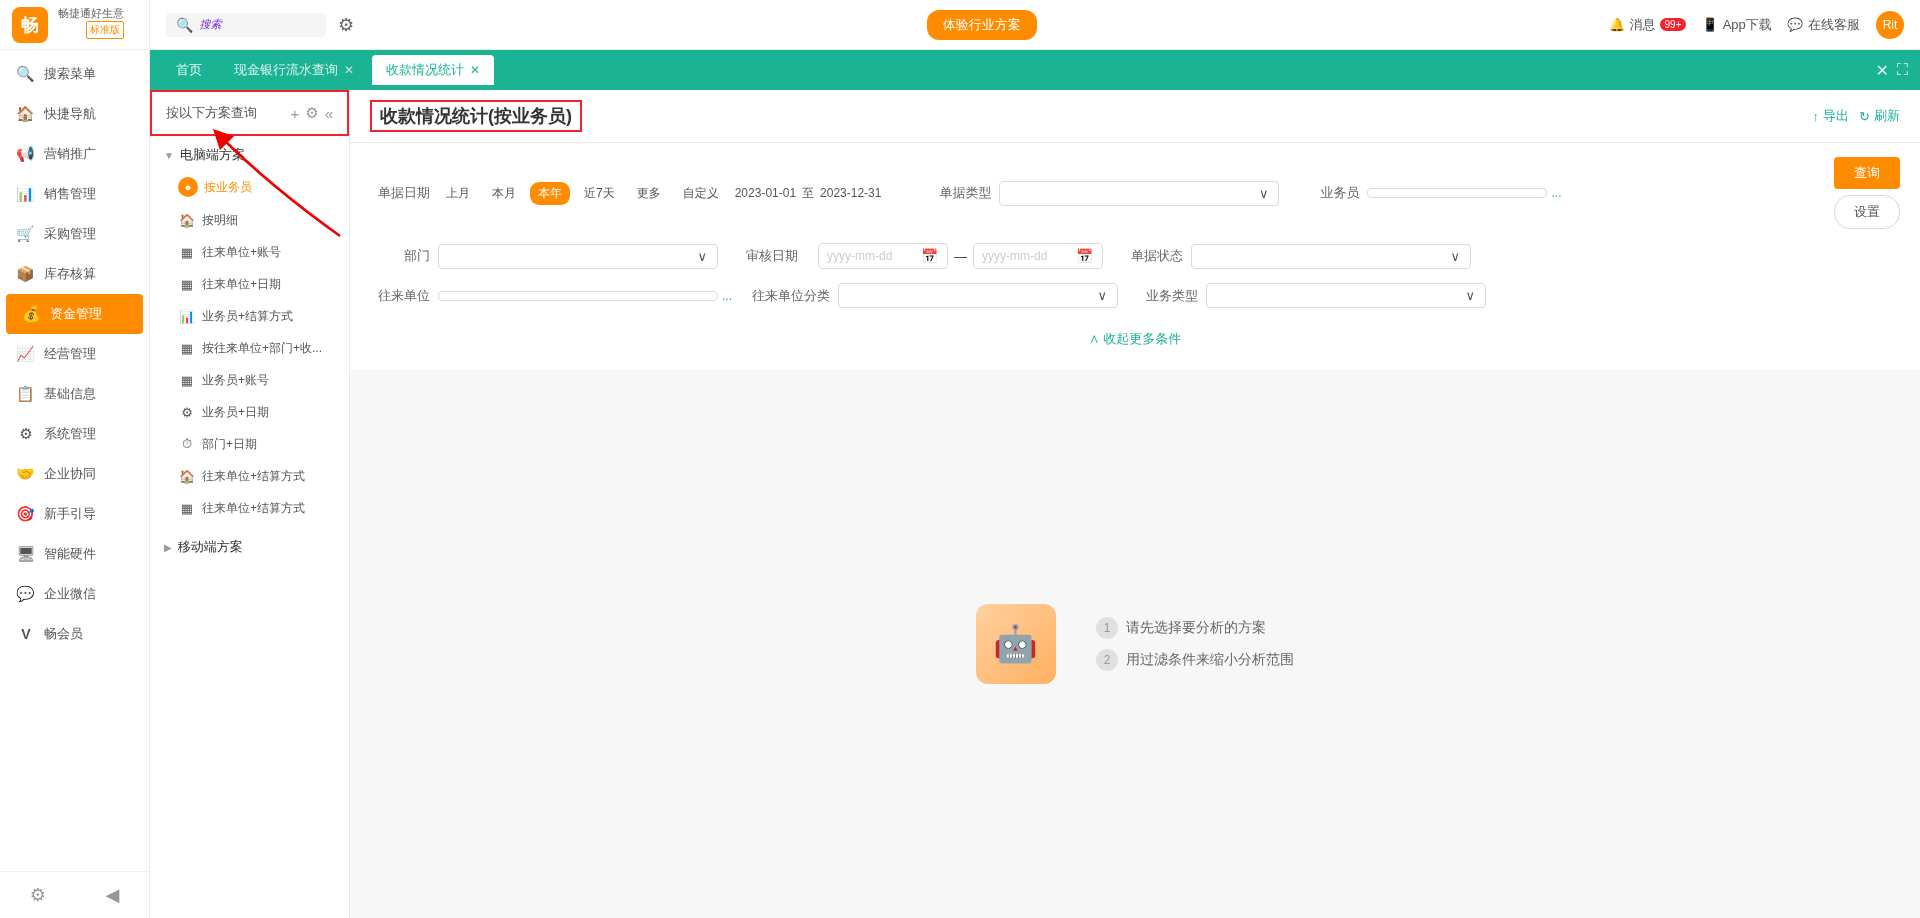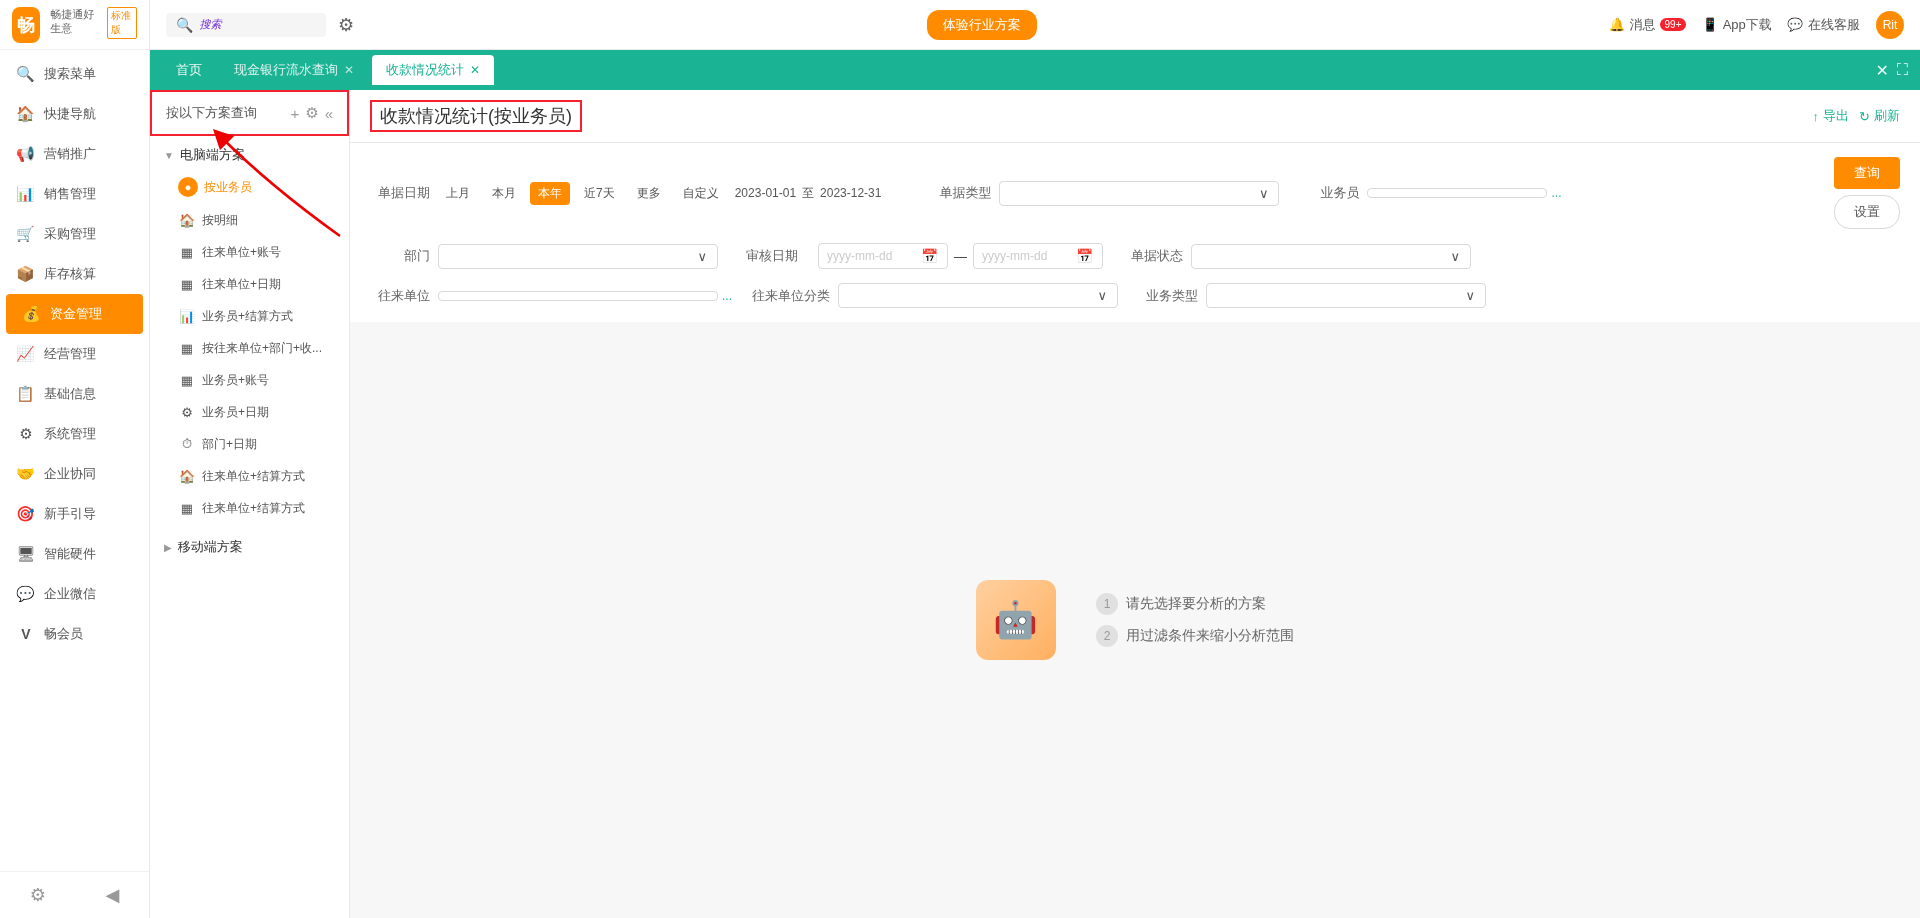--- a/index.html
+++ b/index.html
@@ -57,32 +57,32 @@
     .scheme-item { display: flex; align-items: center; padding: 7px 14px 7px 28px; font-size: 12px; color: #555; cursor: pointer; }
     .scheme-item.active { color: #ff8c00; font-weight: 500; }
     .scheme-item .item-icon { width: 18px; height: 18px; margin-right: 6px; display: flex; align-items: center; justify-content: center; font-size: 13px; }
     .active-circle { width: 20px; height: 20px; background: #ff8c00; border-radius: 50%; display: flex; align-items: center; justify-content: center; color: white; font-size: 11px; margin-right: 6px; }
 
     
     .right-panel { flex: 1; display: flex; flex-direction: column; overflow: hidden; }
 
     
     .page-header { background: #fff; padding: 10px 20px; display: flex; align-items: center; justify-content: space-between; border-bottom: 1px solid #e8e8e8; flex-shrink: 0; }
-    .page-title { font-size: 18px; font-weight: 400; color: #333; border: 2px solid #f5222d; padding: 2px 8px; display: inline-block; }
+    .page-title { font-size: 18px; font-weight: 700; color: #333; border: 2px solid #f5222d; padding: 2px 8px; display: inline-block; }
     .page-header-actions { display: flex; gap: 10px; }
     .action-btn { display: flex; align-items: center; gap: 4px; color: #1ab394; font-size: 13px; cursor: pointer; }
 
     
     .filter-area { background: #fff; padding: 14px 20px; flex-shrink: 0; }
     .filter-row { display: flex; align-items: center; gap: 20px; margin-bottom: 14px; }
     .filter-row:last-child { margin-bottom: 0; }
     .filter-label { color: #666; font-size: 13px; min-width: 60px; text-align: right; }
     .filter-date-group { display: flex; align-items: center; gap: 6px; }
     .date-shortcut { font-size: 12px; padding: 3px 8px; border-radius: 3px; cursor: pointer; color: #555; }
-    .date-shortcut.active { background: #ff8c00; color: white; border-radius: 4px; }
+    .date-shortcut.active { background: #ff8c00; color: white; border-radius: 9px; }
     .date-range { display: flex; align-items: center; gap: 6px; color: #555; font-size: 12px; }
     .filter-select { border: 1px solid #d9d9d9; border-radius: 4px; padding: 4px 10px; font-size: 13px; color: #555; min-width: 200px; background: #fff; cursor: pointer; display: flex; align-items: center; justify-content: space-between; }
     .filter-select-wide { min-width: 280px; }
     .filter-more { color: #1ab394; font-size: 12px; cursor: pointer; }
     .query-btn { background: #ff8c00; color: white; border: none; border-radius: 4px; padding: 7px 20px; font-size: 13px; cursor: pointer; }
     .setting-btn { background: #fff; color: #555; border: 1px solid #d9d9d9; border-radius: 16px; padding: 7px 14px; font-size: 13px; cursor: pointer; }
     .filter-actions { display: flex; flex-direction: column; gap: 6px; }
     .collapse-btn { display: flex; align-items: center; justify-content: center; color: #1ab394; font-size: 13px; cursor: pointer; padding: 8px 0; background: #fff; }
     .date-range-inputs { display: flex; align-items: center; gap: 6px; }
     .date-field { border: 1px solid #d9d9d9; border-radius: 4px; padding: 4px 8px; font-size: 12px; color: #999; min-width: 130px; display: flex; align-items: center; justify-content: space-between; }
@@ -97,21 +97,21 @@
 
     
     .red-highlight { border: 2px solid #f5222d; }
   </style>
 </head>
 <body>
 
 <div class="sidebar">
   <div class="sidebar-logo">
     <div class="logo-icon">畅</div>
-    <div style="display:flex;flex-direction:row;margin-left:4px;">
+    <div style="display:flex;flex-direction:column;margin-left:4px;">
       <span class="logo-text">畅捷通好生意</span>
       <span class="sidebar-edition">标准版</span>
     </div>
   </div>
   <div class="sidebar-nav">
     <div class="nav-item">
       <span class="nav-icon">🔍</span>
       <span>搜索菜单</span>
     </div>
     <div class="nav-item">
@@ -422,20 +422,23 @@
 
           <div style="display:flex;align-items:center;gap:8px;">
             <span class="filter-label">业务类型</span>
             <div class="filter-select filter-select-wide">
               <span></span>
               <span>∨</span>
             </div>
           </div>
         </div>
 
+        <div class="collapse-btn">
+          <span>∧ 收起更多条件</span>
+        </div>
       </div>
 
       <div class="bottom-content">
         <div style="display:flex;align-items:center;gap:40px;">
           <div class="robot-img">🤖</div>
           <div class="empty-hint">
             <div class="hint-item">
               <div class="hint-num">1</div>
               <span>请先选择要分析的方案</span>
             </div>

